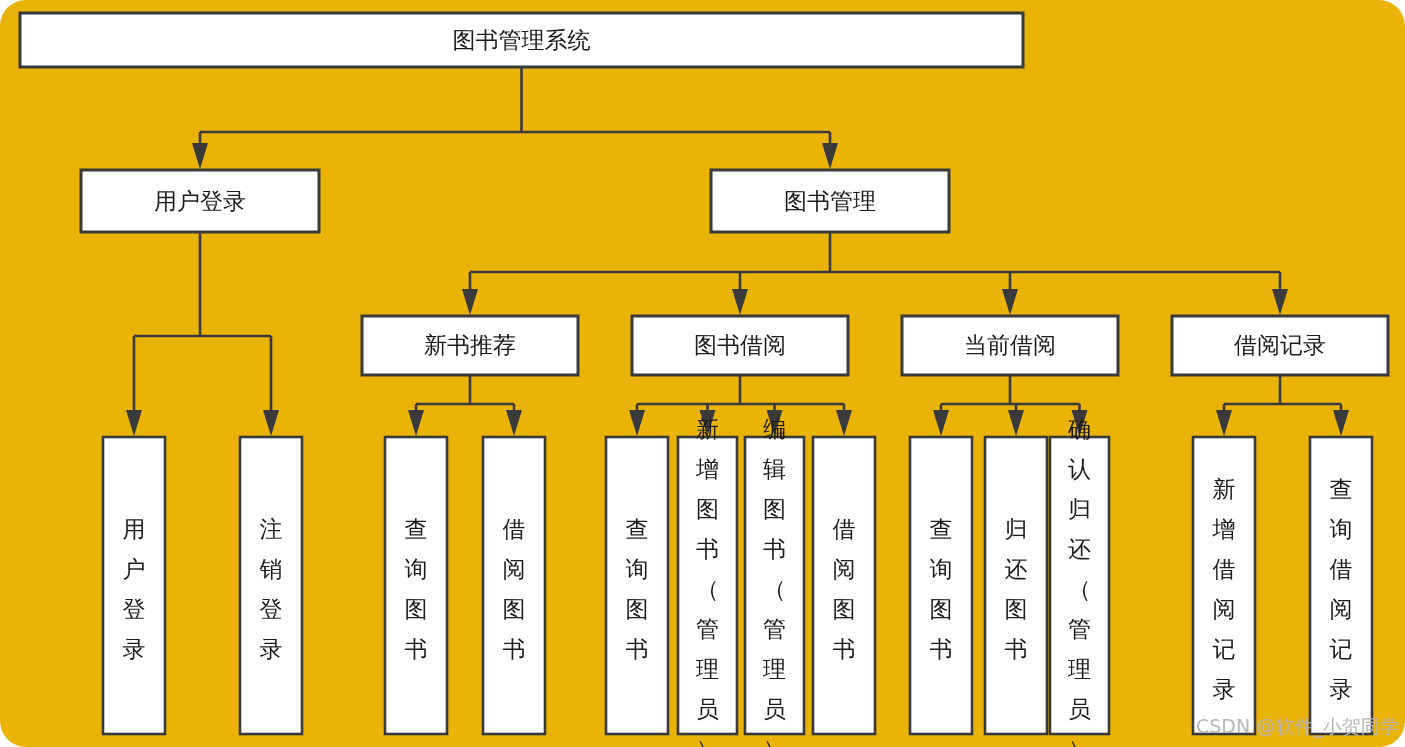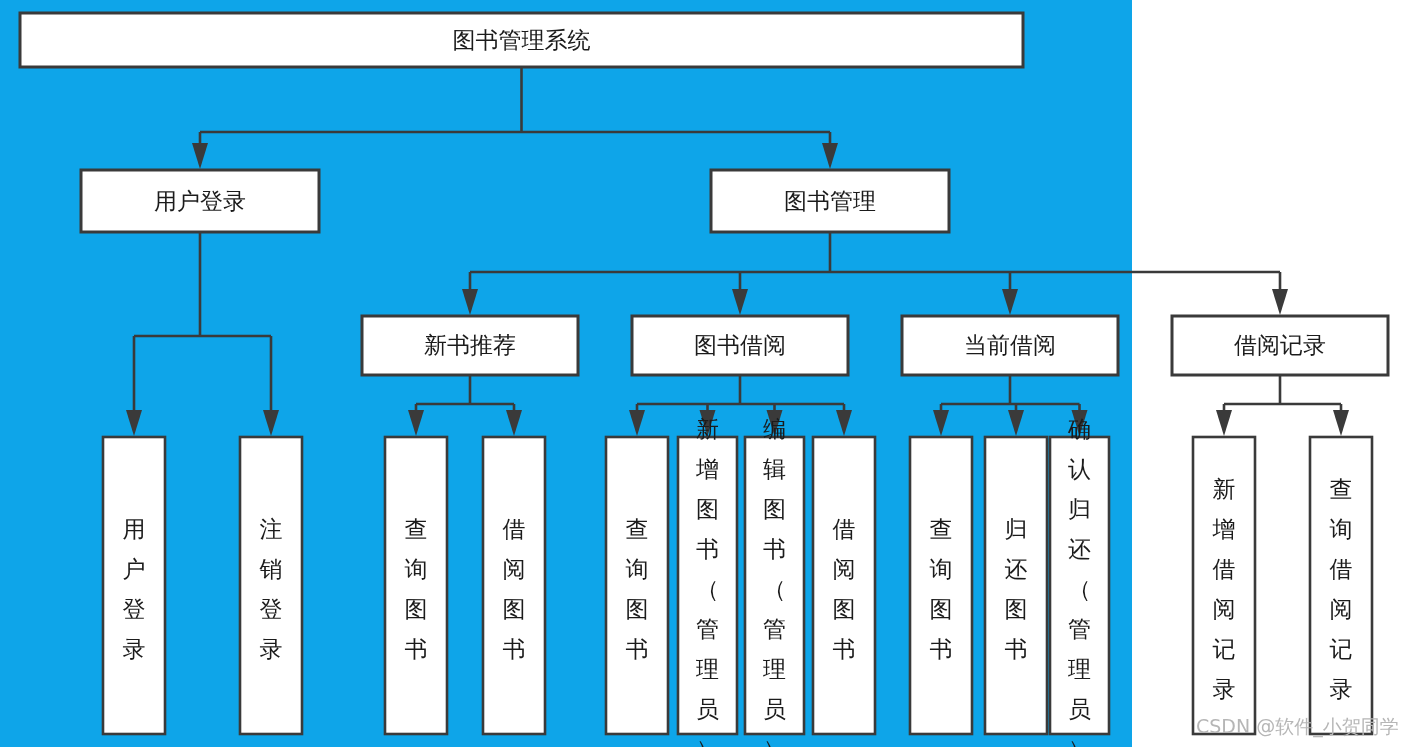--- a/index.html
+++ b/index.html
@@ -8,23 +8,24 @@
     background: #ffffff;
   }
   body {
     width: 1405px;
     height: 747px;
     font-family: "DejaVu Sans", "Liberation Sans", sans-serif;
     overflow: hidden;
   }
   #diagram-root {
     position: relative;
-    width: 1132px;
+    width: 1405px;
     height: 747px;
-    background: #0ea5e9;
+    background: #eab308;
+    border-radius: 26px;
   }
   svg.diagram-canvas {
     position: absolute;
     top: 0;
     left: 0;
     width: 1405px;
     height: 747px;
     display: block;
   }
   .node-box {

